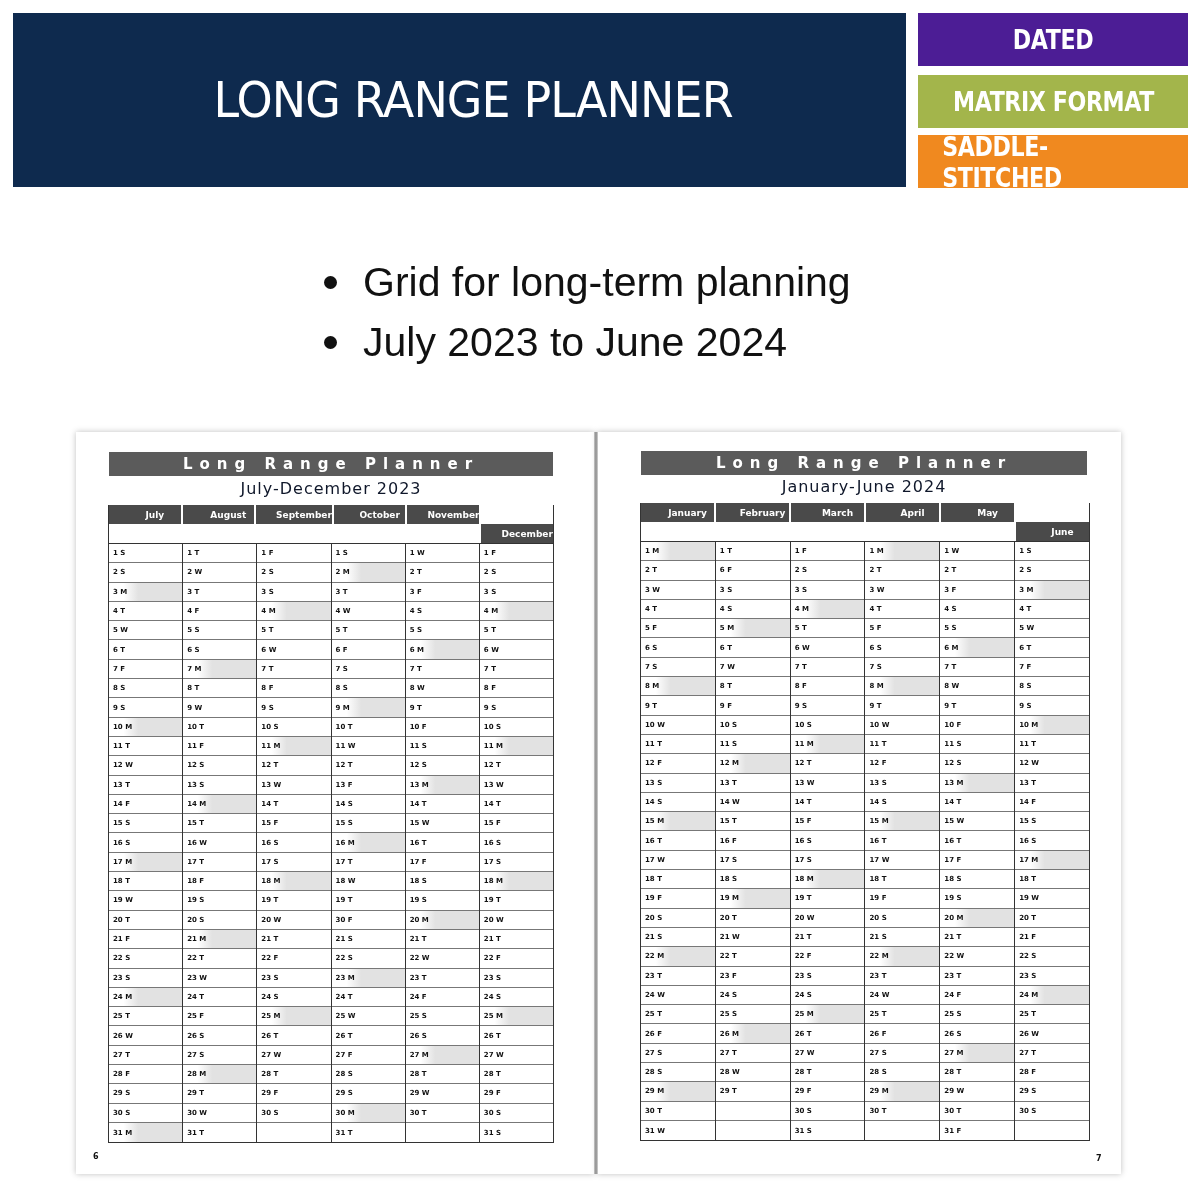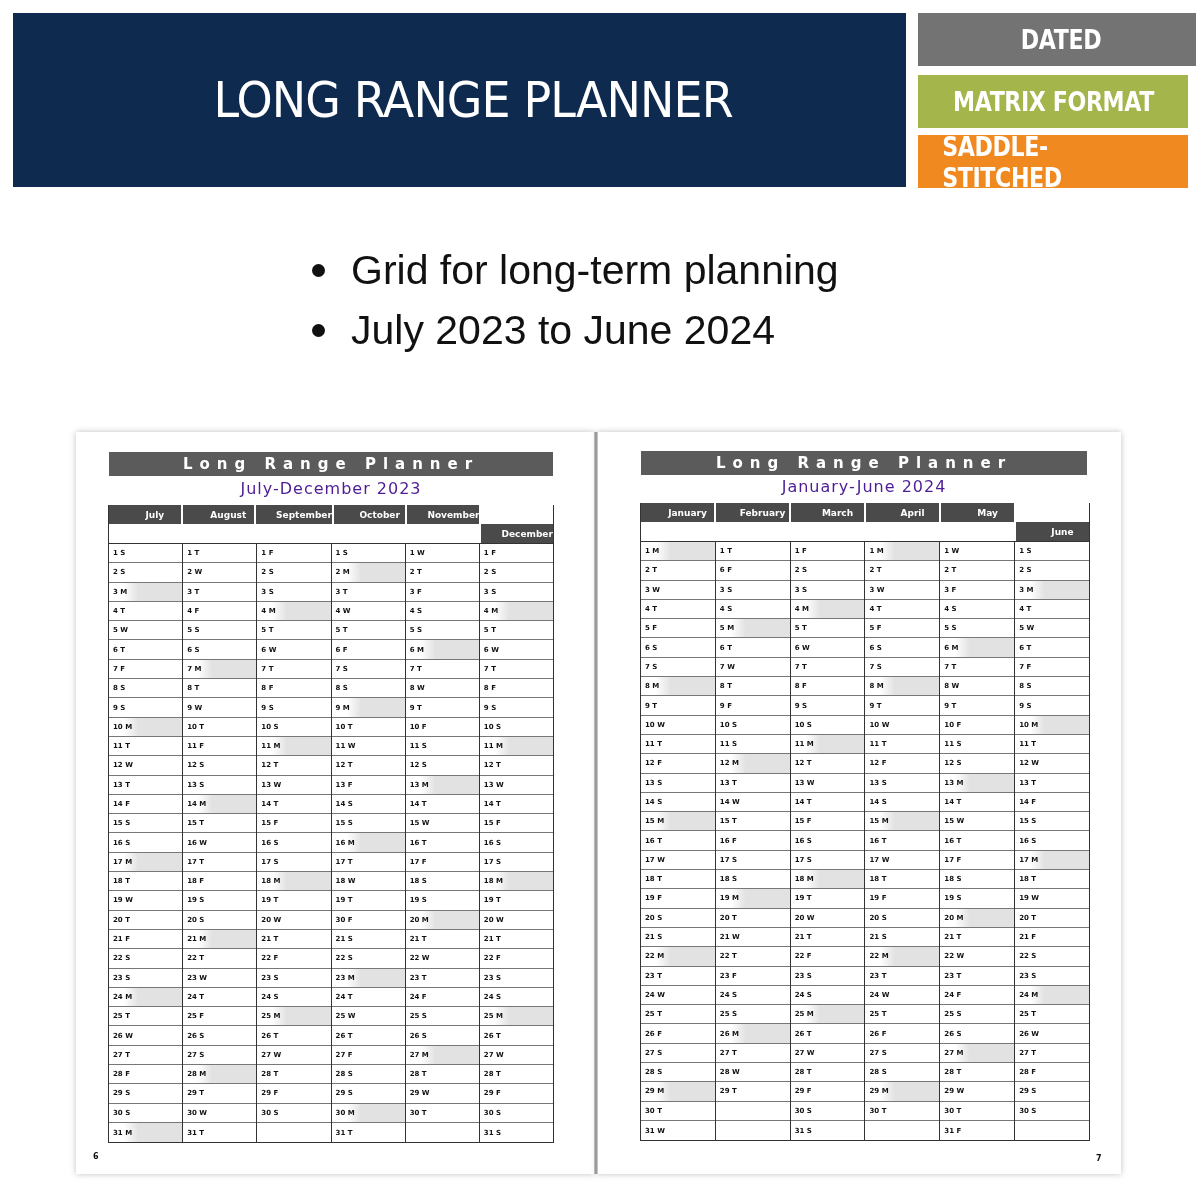--- a/index.html
+++ b/index.html
@@ -1,32 +1,32 @@
 <!DOCTYPE html>
 <html><head>
 <meta charset="utf-8">
 <style>
   html, body { margin:0; padding:0; }
   body { width:1200px; height:1200px; background:#ffffff; position:relative; overflow:hidden; font-family:"Liberation Sans", sans-serif; }
   .banner { position:absolute; left:13px; top:13px; width:893px; height:174px; background:#0e2a4e; display:flex; align-items:center; justify-content:center; }
   .banner-title { color:#ffffff; font-family:"DejaVu Sans", sans-serif; font-size:50px; letter-spacing:-1px; transform:scaleX(0.92); padding-left:30px; }
   .tag { position:absolute; left:918px; width:270px; height:53px; display:flex; align-items:center; justify-content:center; color:#ffffff; font-family:"DejaVu Sans", sans-serif; font-weight:bold; font-size:27px; transform-origin:center; }
   .tag span { display:inline-block; transform:scaleX(0.82); letter-spacing:-0.5px; }
-  .tag-dated { top:13px; background:#737373;padding-left:8px; }
+  .tag-dated { top:13px; background:#4c1d95; }
   .tag-matrix { top:75px; background:#a3b54b; }
   .tag-saddle { top:135px; background:#f0891f; }
-  .bullets { position:absolute; left:312px; top:240px; margin:0; padding:0; list-style:none; }
+  .bullets { position:absolute; left:312px; top:240px; margin:12px; padding:0; list-style:none; }
   .bullets li { font-family:"Liberation Sans", sans-serif; font-size:41px; color:#111111; height:60px; line-height:52px; display:flex; align-items:center; }
   .bullets li .dot { width:13px; height:13px; border-radius:50%; background:#111; margin-right:26px; display:inline-block; }
   .page { position:absolute; top:432px; height:742px; background:#ffffff; box-shadow:0 0 6px rgba(0,0,0,0.25); }
   .page-left { left:76px; width:518px; }
   .page-right { left:597px; width:524px; }
   .gutter { position:absolute; left:594px; top:432px; width:4px; height:742px; background:linear-gradient(to right,#c8c8c8,#8a8a8a,#d5d5d5); }
   .page-head { position:absolute; height:24px; background:#5b5b5b; color:#ffffff; font-family:"DejaVu Sans", sans-serif; font-weight:bold; font-size:15px; letter-spacing:7px; display:flex; align-items:center; justify-content:center; }
-  .page-sub { position:absolute; height:22px; text-align:center; font-family:"DejaVu Sans", sans-serif; font-size:16px; color:#4c1d95; letter-spacing:1px; }
+  .page-sub { position:absolute; height:22px; text-align:center; font-family:"DejaVu Sans", sans-serif; font-size:16px; color:#0f172a; letter-spacing:1px; }
   .grid { position:absolute; border:1.5px solid #333; border-top:none; }
   .month-heads { display:flex; }
   .month-head { flex:1; height:19px; background:#4a4a4a; color:#fff; font-family:"DejaVu Sans", sans-serif; font-size:9px; font-weight:bold; display:flex; align-items:center; justify-content:center; margin-right:2px;padding-left:20px; }
   .month-head:last-child { margin-right:0;margin-top:19px; }
   .cols { display:flex; border-top:1.5px solid #333; }
   .col { flex:1; border-right:1.5px solid #333; }
   .col:last-child { border-right:none; }
   .cell { height:19.3px; border-bottom:1px solid #777; font-family:"DejaVu Sans", sans-serif; font-weight:bold; font-size:7px; color:#111; display:flex; align-items:center; padding-left:4px; box-sizing:border-box; }
   .cell:last-child { border-bottom:none; }
   .cell.shade { background:linear-gradient(to right,#ffffff 0%,#ffffff 20%,#e2e2e2 40%,#e2e2e2 100%); }

